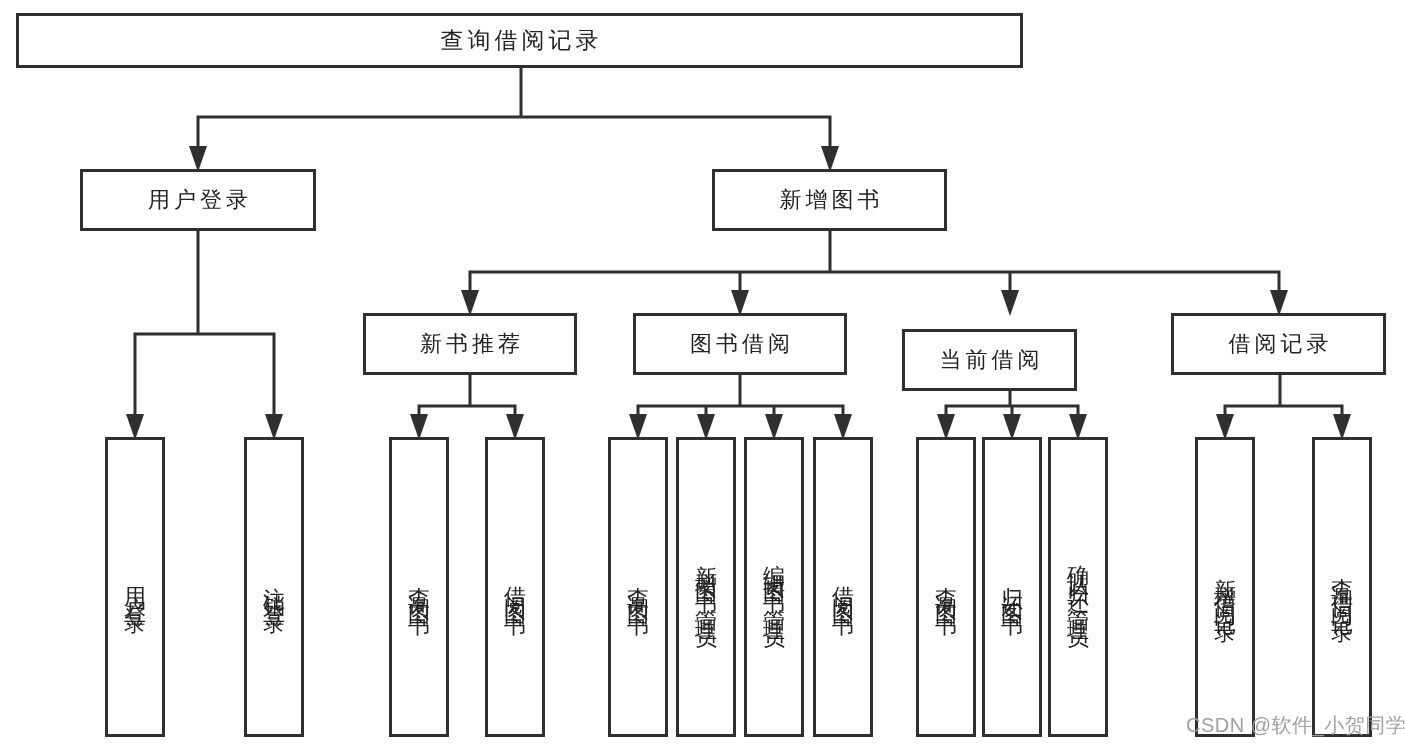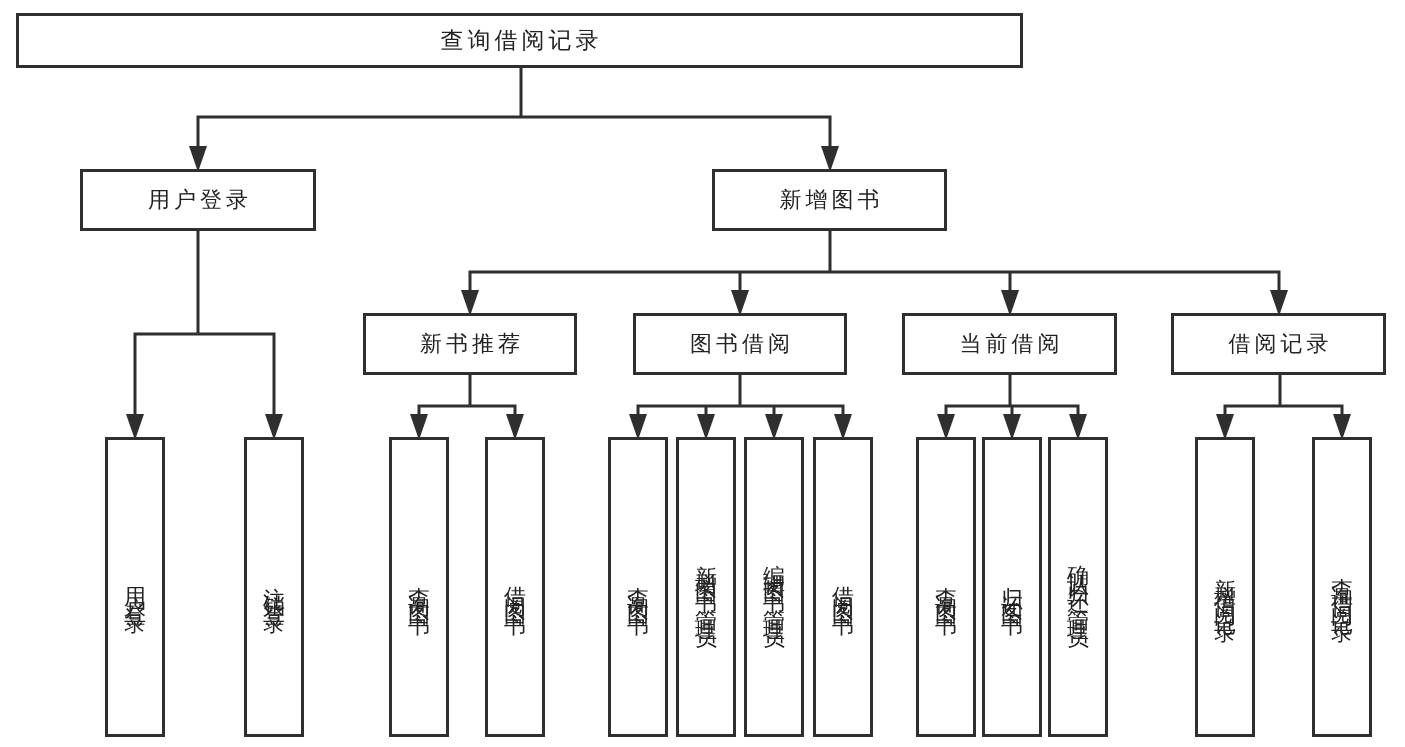--- a/index.html
+++ b/index.html
@@ -117,35 +117,36 @@
     </g>
   </svg>
 
   <div class="node h root-box" style="left:16px; top:13px; width:1007px; height:55px;">查询借阅记录</div>
 
   <div class="node h lvl1" style="left:80px; width:236px;">用户登录</div>
   <div class="node h lvl1" style="left:712px; width:235px;">新增图书</div>
 
   <div class="node h lvl2" style="left:363px; width:214px;">新书推荐</div>
   <div class="node h lvl2" style="left:633px; width:214px;">图书借阅</div>
-  <div class="node h lvl2" style="left:902px; width:215px;">当前借阅</div>
+  <div class="node h lvl2" style="left:902px; width:175px;margin-top:16px;">当前借阅</div>
   <div class="node h lvl2" style="left:1171px; width:215px;">借阅记录</div>
 
   <div class="node leaf" style="left:105px;">用户登录</div>
   <div class="node leaf" style="left:244px;">注销登录</div>
 
   <div class="node leaf" style="left:389px;">查询图书</div>
   <div class="node leaf" style="left:485px;">借阅图书</div>
 
   <div class="node leaf" style="left:608px;">查询图书</div>
   <div class="node leaf" style="left:676px;">新增图书（管理员）</div>
   <div class="node leaf" style="left:744px;">编辑图书（管理员）</div>
   <div class="node leaf" style="left:813px;">借阅图书</div>
 
   <div class="node leaf" style="left:916px;">查询图书</div>
   <div class="node leaf" style="left:982px;">归还图书</div>
   <div class="node leaf" style="left:1048px;">确认归还（管理员）</div>
 
   <div class="node leaf" style="left:1195px;">新增借阅记录</div>
   <div class="node leaf" style="left:1312px;">查询借阅记录</div>
 
+  <div class="watermark">CSDN @软件_小贺同学</div>
 
 </div>
 
 </body></html>

